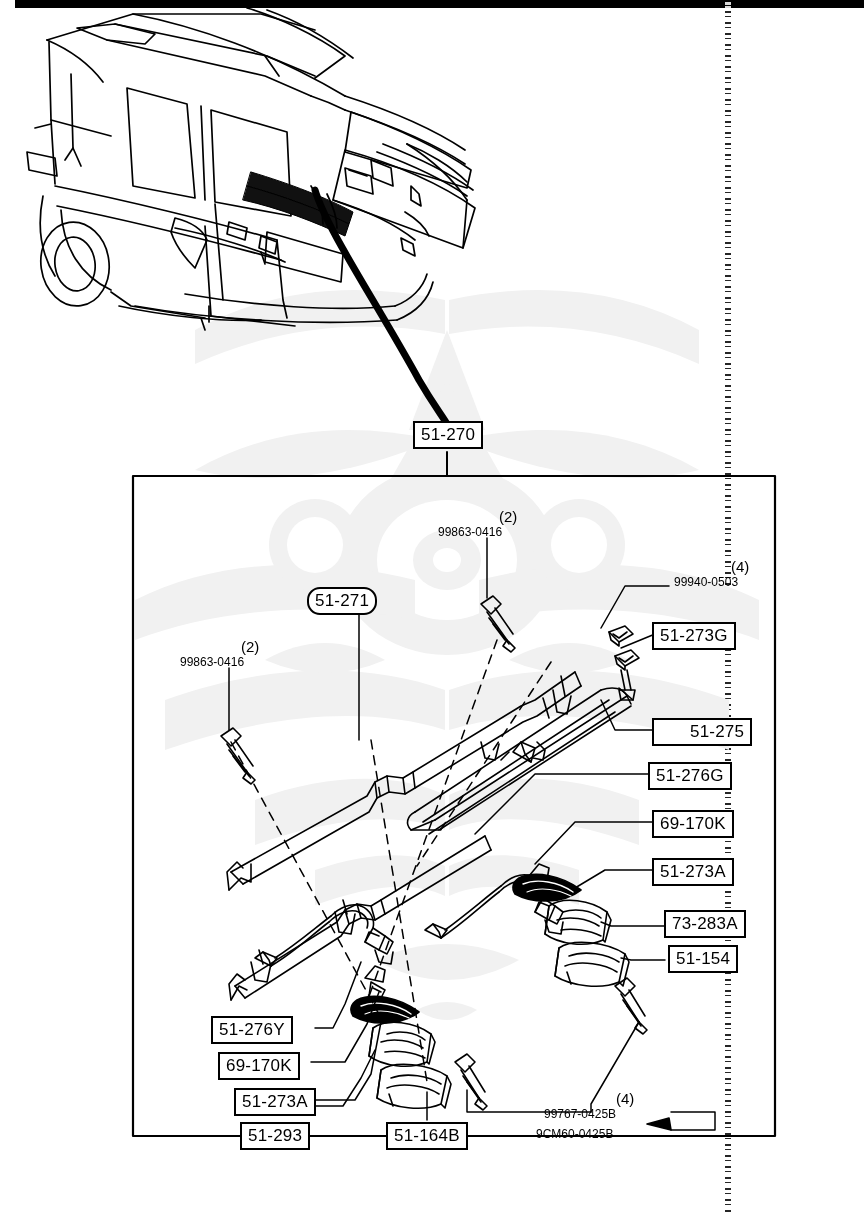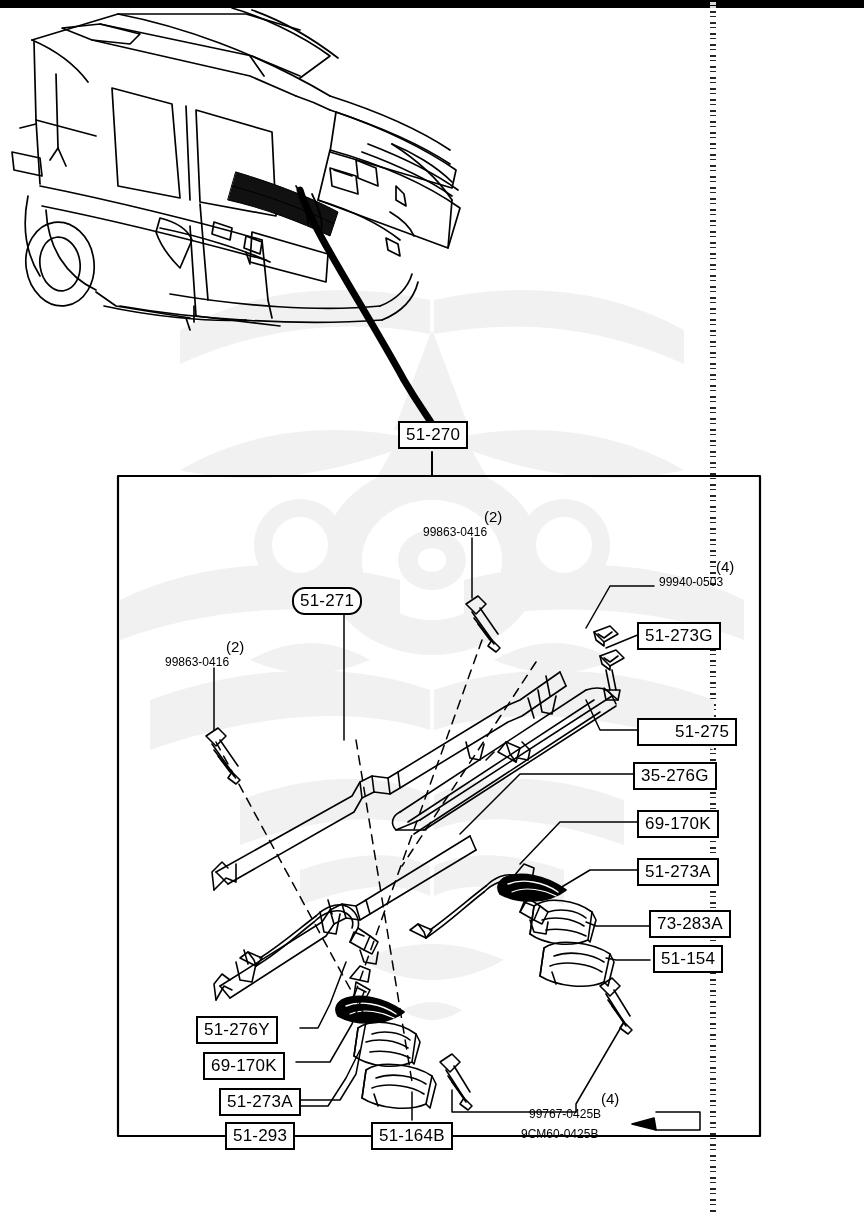--- a/index.html
+++ b/index.html
@@ -2,21 +2,21 @@
 <html><head>
 <meta charset="utf-8">
 <title>Parts Diagram</title>
 <style>
   html,body{margin:0;padding:0;background:#ffffff;}
   body{
     width:864px;height:1214px;position:relative;overflow:hidden;
     font-family:"Liberation Sans", sans-serif;
     color:#000;
   }
-  #stage{position:absolute;left:0;top:0;width:716px;height:1214px;}
+  #stage{position:absolute;left:15px;top:0;width:716px;height:1214px;}
   svg.layer{position:absolute;left:0;top:0;width:864px;height:1214px;}
   .partnum-box{
     position:absolute;border:2px solid #000;background:#fff;
     font-size:17px;line-height:1;letter-spacing:.2px;
     padding:3px 6px 4px 6px;white-space:nowrap;font-weight:500;
   }
   .plain-label{
     position:absolute;font-size:12px;white-space:nowrap;background:transparent;
     line-height:1.05;
   }
@@ -422,21 +422,21 @@
   <div class="qty" style="left:226px;top:638px;">(2)</div>
   <div class="plain-label" style="left:165px;top:656px;">99863-0416</div>
 
   <div class="qty" style="left:716px;top:558px;">(4)</div>
   <div class="plain-label" style="left:659px;top:576px;">99940-0503</div>
 
   <div class="partnum-box" style="left:637px;top:622px;text-align:right;">51-273G</div>
 
   <div class="partnum-box" style="left:637px;top:718px;padding-left:36px;">51-275</div>
 
-  <div class="partnum-box" style="left:633px;top:762px;">35-276G</div>
+  <div class="partnum-box" style="left:633px;top:762px;">51-276G</div>
 
   <div class="partnum-box" style="left:637px;top:810px;">69-170K</div>
 
   <div class="partnum-box" style="left:637px;top:858px;">51-273A</div>
 
   <div class="partnum-box" style="left:649px;top:910px;">73-283A</div>
 
   <div class="partnum-box" style="left:653px;top:945px;">51-154</div>
 
   <div class="partnum-box" style="left:196px;top:1016px;">51-276Y</div>

